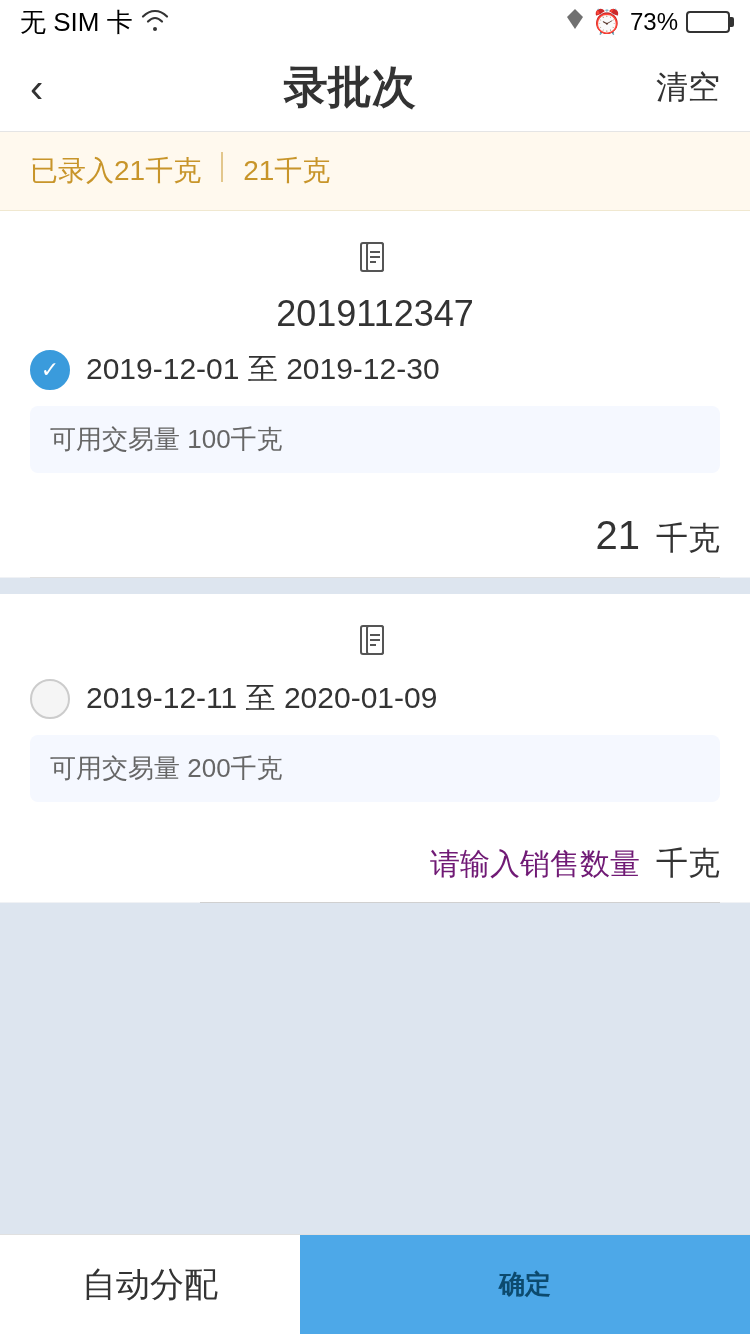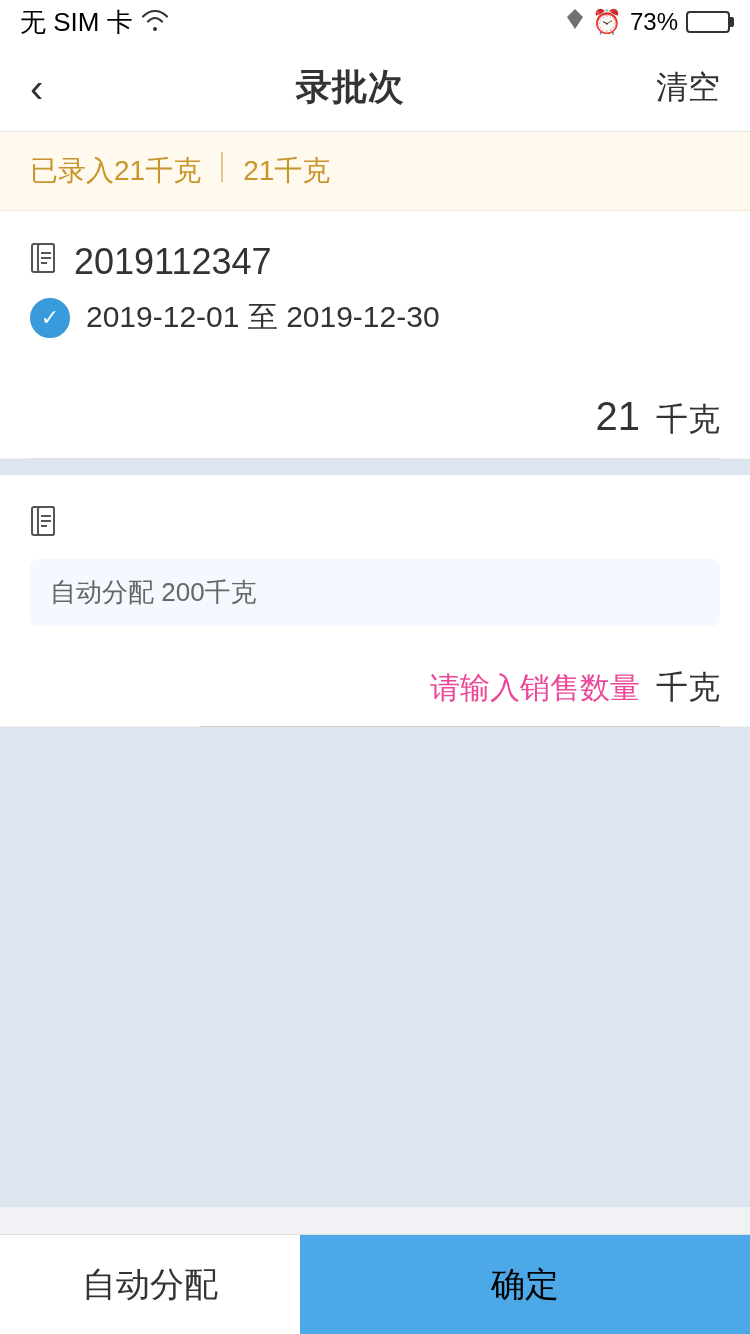--- a/index.html
+++ b/index.html
@@ -76,21 +76,21 @@
       padding: 0 30px;
       border-bottom: 1px solid #e5e5e5;
     }
     .nav-back {
       font-size: 40px;
       color: #333;
       cursor: pointer;
       line-height: 1;
     }
     .nav-title {
-      font-size: 36px;
+      font-size: 44px;
       font-weight: 600;
       color: #333;
     }
     .nav-action {
       font-size: 32px;
       color: #333;
     }
 
     
     .info-banner {
@@ -115,20 +115,21 @@
     
     .batch-item {
       background: #fff;
       padding: 30px 30px 20px 30px;
     }
     .batch-header {
       display: flex;
       align-items: center;
       gap: 12px;
       margin-bottom: 14px;
+      flex-direction: column;
     }
     .batch-icon {
       font-size: 32px;
       color: #555;
     }
     .batch-number {
       font-size: 36px;
       font-weight: 500;
       color: #333;
     }
@@ -203,21 +204,21 @@
     
     .input-row {
       display: flex;
       align-items: baseline;
       justify-content: flex-end;
       padding: 20px 30px 16px 30px;
       background: #fff;
     }
     .input-placeholder {
       font-size: 30px;
-      color: #ec4899;
+      color: #701a75;
     }
     .input-unit {
       font-size: 32px;
       color: #333;
       margin-left: 16px;
     }
     .input-underline {
       height: 1px;
       background: #d0d0d0;
       margin: 0 30px 0 200px;
@@ -249,24 +250,25 @@
       font-size: 34px;
       color: #333;
       background: #fff;
       cursor: pointer;
     }
     .btn-confirm {
       flex: 1.5;
       display: flex;
       align-items: center;
       justify-content: center;
-      font-size: 34px;
-      color: #000000;
+      font-size: 26px;
+      color: #0c4a6e;
       background: #4da8e8;
       cursor: pointer;
+      font-weight: bold;
     }
 
     .page-content {
       padding-bottom: 100px;
     }
   </style>
 </head>
 <body>
 
 <div class="status-bar">
@@ -320,20 +322,21 @@
         </svg>
       </span>
       <span class="batch-number">2019112347</span>
     </div>
     <div class="batch-date-row">
       <div class="radio-circle selected">
         <span class="radio-check">✓</span>
       </div>
       <span class="batch-date">2019-12-01 至 2019-12-30</span>
     </div>
+    <div class="available-box">可用交易量 100千克</div>
   </div>
 
   <div class="amount-row">
     <span class="amount-value">21</span>
     <span class="amount-unit">千克</span>
   </div>
   <div class="separator-line"></div>
 
   <div class="section-divider"></div>
 
@@ -342,21 +345,25 @@
       <span class="batch-icon">
         <svg width="32" height="32" viewBox="0 0 32 32" fill="none">
           <rect x="2" y="2" width="22" height="28" rx="2" stroke="#555" stroke-width="2" fill="none"></rect>
           <rect x="8" y="2" width="16" height="28" rx="2" stroke="#555" stroke-width="2" fill="white"></rect>
           <line x1="11" y1="11" x2="21" y2="11" stroke="#555" stroke-width="2"></line>
           <line x1="11" y1="16" x2="21" y2="16" stroke="#555" stroke-width="2"></line>
           <line x1="11" y1="21" x2="17" y2="21" stroke="#555" stroke-width="2"></line>
         </svg>
       </span>
     </div>
-    <div class="available-box">自动分配 200千克</div>
+    <div class="batch-date-row">
+      <div class="radio-circle"></div>
+      <span class="batch-date">2019-12-11 至 2020-01-09</span>
+    </div>
+    <div class="available-box">可用交易量 200千克</div>
   </div>
 
   <div class="input-row">
     <span class="input-placeholder">请输入销售数量</span>
     <span class="input-unit">千克</span>
   </div>
   <div class="input-underline"></div>
 
   <div class="empty-area"></div>
 

